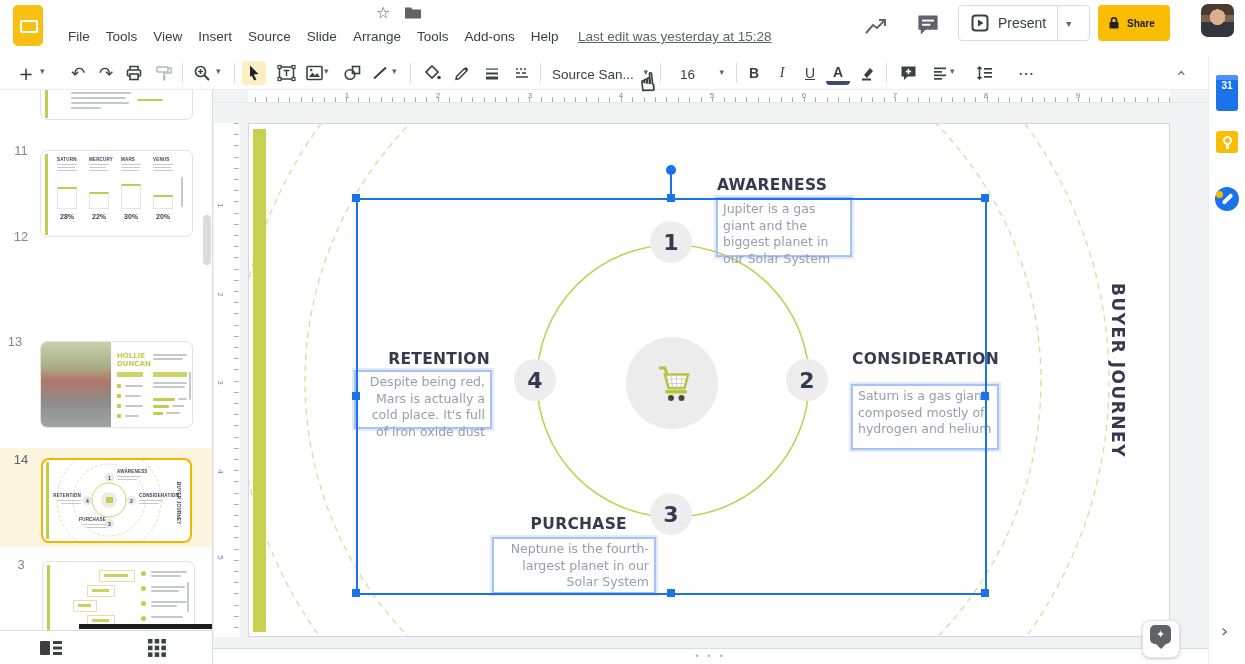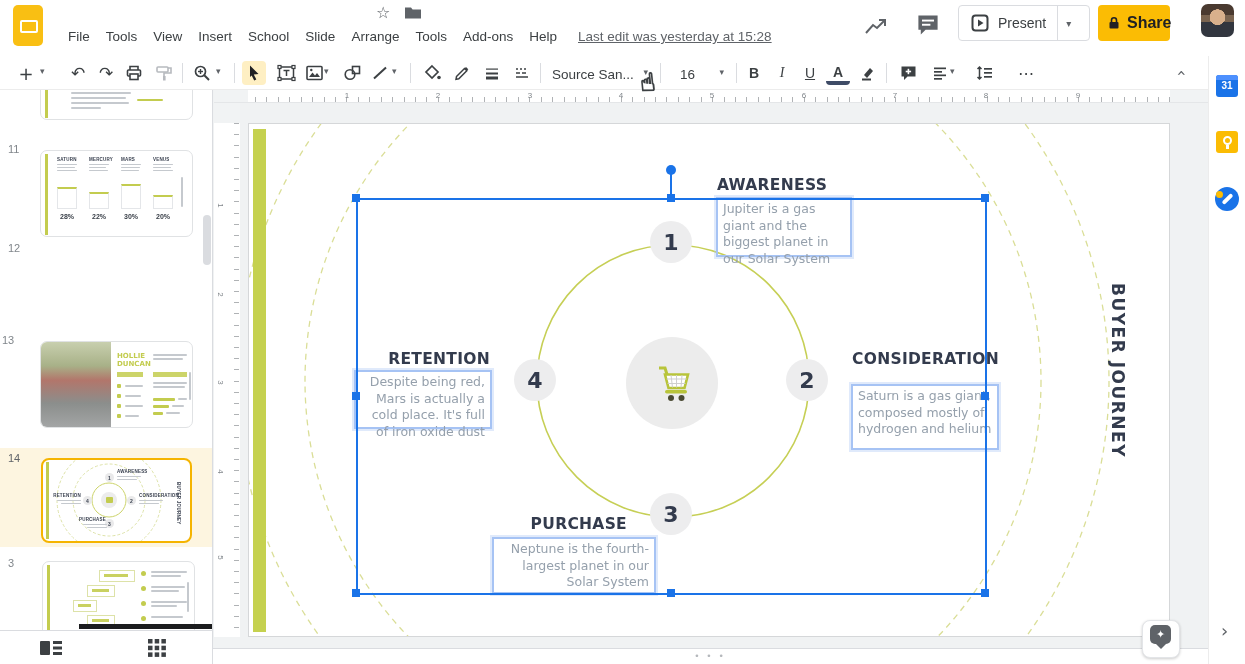--- a/index.html
+++ b/index.html
@@ -18,21 +18,21 @@
   .rnum{position:absolute;font-size:8px;color:#80868b;width:20px;text-align:center}
   
   .stage-title{position:absolute;font-family:"DejaVu Sans",sans-serif;font-weight:bold;font-size:15.5px;color:#333b4d;letter-spacing:.3px;white-space:nowrap}
   .stage-box{position:absolute;border:2px solid #a6c3f4;box-shadow:0 0 0 2px rgba(166,195,244,.35);padding:2px 5px;box-sizing:border-box}
   .stage-text{font-family:"DejaVu Sans",sans-serif;font-size:12.5px;line-height:16.5px;color:#95a0ac}
   .num-circle{position:absolute;width:42px;height:42px;border-radius:50%;background:#ededee;display:flex;align-items:center;justify-content:center;font-family:"DejaVu Sans",sans-serif;font-weight:bold;font-size:22px;color:#333b4d}
   
   .hnd{position:absolute;width:8px;height:8px;background:#1a73e8}
   
   .thumb-card{position:absolute;width:153px;height:87px;background:#fff;border:1px solid #e0e2e4;border-radius:7px;overflow:hidden;box-sizing:border-box}
-  .thumb-num{position:absolute;width:26px;font-size:11px;color:#80868b}
+  .thumb-num{position:absolute;width:26px;text-align:center;font-size:13px;color:#80868b}
   .ph{position:absolute;background:#c5c9ce;height:1.5px;border-radius:1px}
   .lime{background:#c3cc4f}
   .mini-circle{position:absolute;width:9px;height:9px;border-radius:50%;background:#e9e9ea;display:flex;align-items:center;justify-content:center;font-size:5px;font-weight:bold;color:#39404f}
   .mini-label{position:absolute;font-size:4.5px;font-weight:bold;color:#39404f;letter-spacing:.2px}
 </style>
 </head>
 <body>
 
 <div id="root">
 
@@ -40,21 +40,21 @@
     <div class="abs" style="left:13px;top:5px;width:30px;height:41px;background:#f9bf13;border-radius:5px">
       <div class="abs" style="left:7px;top:15px;width:14px;height:9px;border:2.5px solid #fff;border-radius:2px"></div>
     </div>
     <span class="abs glyph" style="left:376px;top:3px;font-size:16px;color:#5f6368">☆</span>
     <span class="abs" style="left:404px;top:5px">
       <svg width="18" height="16" viewBox="0 0 18 16">
           <path d="M1 2.5 h6 l1.6 2 H17 a0 0 0 0 1 0 0 V13.5 H1 Z" fill="#5f6368"></path>
         </svg>
     </span>
     <div class="abs" style="left:60px;top:26px;white-space:nowrap">
-      <span class="menu-item">File</span><span class="menu-item">Tools</span><span class="menu-item">View</span><span class="menu-item">Insert</span><span class="menu-item">School</span><span class="menu-item">Slide</span><span class="menu-item">Arrange</span><span class="menu-item">Tools</span><span class="menu-item">Add-ons</span><span class="menu-item">Help</span>
+      <span class="menu-item">File</span><span class="menu-item">Tools</span><span class="menu-item">View</span><span class="menu-item">Insert</span><span class="menu-item">Source</span><span class="menu-item">Slide</span><span class="menu-item">Arrange</span><span class="menu-item">Tools</span><span class="menu-item">Add-ons</span><span class="menu-item">Help</span>
     </div>
     <span class="abs" style="left:578px;top:29px;font-size:13.5px;color:#5f6368;text-decoration:underline;white-space:nowrap">Last edit was yesterday at 15:28</span>
     <span class="abs" style="left:864px;top:16px">
       <svg width="24" height="22" viewBox="0 0 24 22">
           <polyline points="2,17 9,9 13,12 21,4" fill="none" stroke="#5f6368" stroke-width="2"></polyline>
           <polyline points="15,4 21,4 21,10" fill="none" stroke="#5f6368" stroke-width="2"></polyline>
         </svg>
     </span>
     <span class="abs" style="left:916px;top:13px">
       <svg width="24" height="24" viewBox="0 0 20 20">
@@ -74,21 +74,21 @@
       <span style="margin-left:11px;width:1px;height:34px;background:#dadce0"></span>
       <span class="glyph" style="margin-left:8px;font-size:10px;color:#5f6368">▾</span>
     </div>
     <div class="abs pill-btn" style="left:1098px;top:5px;width:72px;height:36px;border-radius:4px;background:#fbbc04">
       <span style="margin-left:10px;display:flex">
         <svg width="12" height="14" viewBox="0 0 12 14">
             <path d="M3.5 6 V4.2 a2.5 2.5 0 0 1 5 0 V6" fill="none" stroke="#202124" stroke-width="1.6"></path>
             <rect x="1.5" y="6" width="9" height="6.5" rx="1" fill="#202124"></rect>
           </svg>
       </span>
-      <span style="margin-left:7px;font-size:16px;font-weight:bold;color:#202124">Share</span>
+      <span style="margin-left:7px;font-size:10px;font-weight:bold;color:#202124">Share</span>
     </div>
     <div class="abs" style="left:1201px;top:4px;width:33px;height:33px;border-radius:7px;background:radial-gradient(circle at 50% 40%,#d9b08c 0 30%,rgba(0,0,0,0) 31%),linear-gradient(180deg,#4a3a30 0 32%,#7a6450 32% 56%,#32363f 56% 100%)"></div>
   </div>
 
   <div class="abs" style="left:0;top:56px;width:1208px;height:34px;background:#fff;border-bottom:1px solid #ececec;box-sizing:border-box">
     <span class="tb glyph" style="left:14px;font-size:18px;color:#3c4043">+</span>
     <span class="tbc glyph" style="left:40px">▾</span>
     <span class="tb glyph" style="left:66px;font-size:17px;color:#3c4043">↶</span>
     <span class="tb glyph" style="left:94px;font-size:17px;color:#3c4043">↷</span>
     <span class="tb" style="left:122px">
@@ -378,21 +378,21 @@
       <div class="abs" style="left:16px;top:36px;width:20px;height:22px;border:1px solid #e4e6e9;border-top:2px solid #c3cc4f;box-sizing:border-box"></div>
       <div class="abs" style="left:48px;top:41px;width:20px;height:17px;border:1px solid #e4e6e9;border-top:2px solid #c3cc4f;box-sizing:border-box"></div>
       <div class="abs" style="left:80px;top:33px;width:20px;height:25px;border:1px solid #e4e6e9;border-top:2px solid #c3cc4f;box-sizing:border-box"></div>
       <div class="abs" style="left:112px;top:44px;width:20px;height:14px;border:1px solid #e4e6e9;border-top:2px solid #c3cc4f;box-sizing:border-box"></div>
       <span class="abs" style="left:14px;top:62px;width:24px;text-align:center;font-size:7px;font-weight:bold;color:#3a4049">28%</span>
       <span class="abs" style="left:46px;top:62px;width:24px;text-align:center;font-size:7px;font-weight:bold;color:#3a4049">22%</span>
       <span class="abs" style="left:78px;top:62px;width:24px;text-align:center;font-size:7px;font-weight:bold;color:#3a4049">30%</span>
       <span class="abs" style="left:110px;top:62px;width:24px;text-align:center;font-size:7px;font-weight:bold;color:#3a4049">20%</span>
     </div>
 
-    <span class="thumb-num" style="left:8px;top:152px">12</span>
+    <span class="thumb-num" style="left:8px;top:139px">12</span>
 
     <span class="thumb-num" style="left:2px;top:244px">13</span>
     <div class="thumb-card" style="left:40px;top:251px">
       <div class="abs" style="left:0;top:0;width:70px;height:85px;background:linear-gradient(180deg,#c8cfae 0,#a8b188 28%,#b2766b 45%,#8b8e8c 72%,#a3a5a5 100%)"></div>
       <span class="abs" style="left:76px;top:10px;width:44px;font-size:7px;line-height:8px;font-weight:bold;color:#c3cc4f;font-family:'DejaVu Sans',sans-serif">HOLLIE DUNCAN</span>
       <div class="abs lime" style="left:76px;top:30px;width:26px;height:5px;opacity:.85"></div>
       <div>
         <div class="ph lime" style="left:76px;top:42px;width:4px;height:4px"></div>
           <div class="ph" style="left:84px;top:43px;width:18px;height:1.5px"></div>
         <div class="ph lime" style="left:76px;top:52px;width:4px;height:4px"></div>
@@ -511,21 +511,21 @@
           <rect x="6.7" y="6.7" width="4.5" height="4.5" fill="#3c4043"></rect>
           <rect x="13.4" y="6.7" width="4.5" height="4.5" fill="#3c4043"></rect>
           <rect x="0" y="13.4" width="4.5" height="4.5" fill="#3c4043"></rect>
           <rect x="6.7" y="13.4" width="4.5" height="4.5" fill="#3c4043"></rect>
           <rect x="13.4" y="13.4" width="4.5" height="4.5" fill="#3c4043"></rect>
         </svg>
     </span>
   </div>
 
   <div class="abs" style="left:1208px;top:56px;width:37px;height:608px;background:#fff;border-left:1px solid #ececec;box-sizing:border-box">
-    <div class="abs" style="left:7px;top:19px;width:22px;height:22px;background:#1a73e8;border-radius:3px">
+    <div class="abs" style="left:7px;top:19px;width:22px;height:36px;background:#1a73e8;border-radius:3px">
       <div class="abs" style="left:0;top:0;width:22px;height:5px;background:#4d90fe;border-radius:3px 3px 0 0"></div>
       <span style="position:absolute;left:0;top:5px;width:22px;text-align:center;font-size:10px;font-weight:bold;color:#fff">31</span>
     </div>
     <div class="abs" style="left:7px;top:75px;width:22px;height:22px;background:#fbbc04;border-radius:3px">
       <div class="abs" style="left:6.5px;top:5px;width:9px;height:9px;border:2px solid #fff;border-radius:50%;box-sizing:border-box"></div>
       <div class="abs" style="left:9.5px;top:13.5px;width:3px;height:4px;background:#fff"></div>
     </div>
     <div class="abs" style="left:6px;top:131px;width:24px;height:24px;background:#1a73e8;border-radius:50%">
       <div class="abs" style="left:6px;top:10px;width:13px;height:4px;background:#fff;border-radius:2px;transform:rotate(-45deg)"></div>
       <div class="abs" style="left:1px;top:4px;width:7px;height:7px;background:#fbbc04;border-radius:50%"></div>

